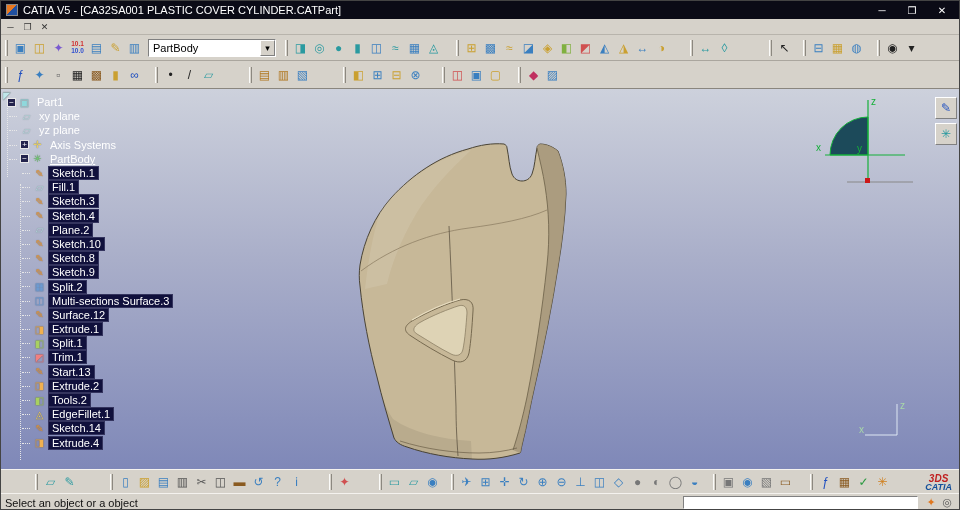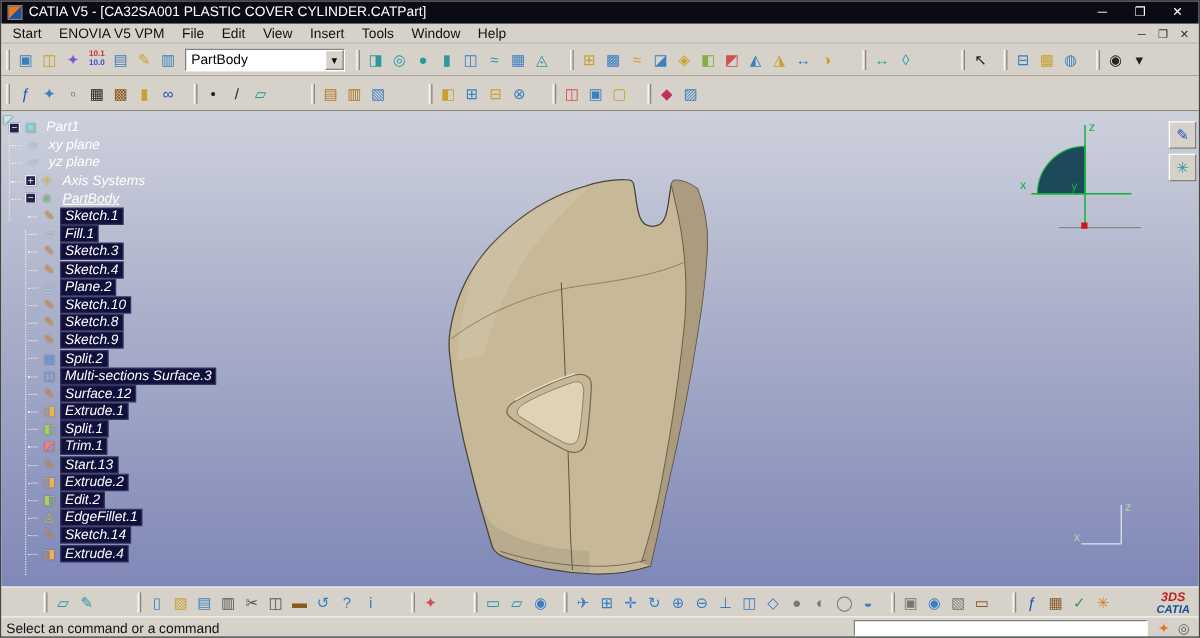--- a/index.html
+++ b/index.html
@@ -40,21 +40,21 @@
   
   .viewport{position:relative;height:380px;background:linear-gradient(180deg,var(--vp-top) 0%,var(--vp-mid) 45%,var(--vp-bottom) 100%);overflow:hidden;}
 
   
   .tree{position:absolute;left:2px;top:6px;color:#fff;font-size:11px;z-index:5;}
   .trow{display:flex;align-items:center;height:14.2px;position:relative;white-space:nowrap;}
   .trow[data-lv="1"]::before{content:"";position:absolute;left:6px;top:7px;width:8px;border-top:1px dotted #e8e8e8;}
   .trow[data-lv="2"]::before{content:"";position:absolute;left:19px;top:7px;width:8px;border-top:1px dotted #e8e8e8;}
   .exp{width:9px;height:9px;line-height:7px;font-size:8px;text-align:center;border:1px solid #e8e8e8;background:#23234d;color:#fff;margin-right:2px;flex:none;}
   .nicon{width:13px;flex:none;font-size:10px;text-align:center;margin-right:3px;text-shadow:0 0 1px rgba(0,0,0,.55);}
-  .tlabel{padding:0 3px;font-style:italic;}
+  .tlabel{padding:0 3px;}
   .tlabel.sel{background:var(--sel);box-shadow:0 0 0 1px #34345e;}
   .tlabel.wobj{text-decoration:underline;}
   .trunk{position:absolute;border-left:1px dotted #e8e8e8;width:0;z-index:4;}
   .tree-anchor{position:absolute;left:2px;top:1px;color:#bfe6ea;font-size:10px;z-index:5;text-shadow:0 0 1px #000;}
 
   
   .compass{position:absolute;left:812px;top:2px;z-index:3;}
   .axis-ind{position:absolute;left:858px;top:310px;z-index:3;}
 
   
@@ -77,31 +77,20 @@
     <div class="app-icon"></div>
     <div class="title">CATIA V5 - [CA32SA001 PLASTIC COVER CYLINDER.CATPart]</div>
     <div class="win-controls">
       <div class="wbtn">─</div>
       <div class="wbtn">❐</div>
       <div class="wbtn">✕</div>
     </div>
   </div>
 
   <div class="menubar">
-    <div class="menu-items">
-        <div class="menu-item">Start</div>
-        <div class="menu-item">ENOVIA V5 VPM</div>
-        <div class="menu-item">File</div>
-        <div class="menu-item">Edit</div>
-        <div class="menu-item">View</div>
-        <div class="menu-item">Insert</div>
-        <div class="menu-item">Tools</div>
-        <div class="menu-item">Window</div>
-        <div class="menu-item">Help</div>
-      </div>
     <div class="mdi-controls">
         <div class="mdibtn">─</div>
         <div class="mdibtn">❐</div>
         <div class="mdibtn">✕</div>
       </div>
   </div>
 
   <div class="toolbar row1">
       <div class="tgroup">
         <div class="grip"></div>
@@ -316,21 +305,21 @@
         <div class="trow" data-lv="2" style="padding-left: 30px;">
           <span class="nicon" style="color: rgb(240, 160, 64);">✎</span>
           <span class="tlabel sel">Start.13</span>
         </div>
         <div class="trow" data-lv="2" style="padding-left: 30px;">
           <span class="nicon" style="color: rgb(240, 176, 80);">◨</span>
           <span class="tlabel sel">Extrude.2</span>
         </div>
         <div class="trow" data-lv="2" style="padding-left: 30px;">
           <span class="nicon" style="color: rgb(168, 208, 96);">◧</span>
-          <span class="tlabel sel">Edit.2</span>
+          <span class="tlabel sel">Tools.2</span>
         </div>
         <div class="trow" data-lv="2" style="padding-left: 30px;">
           <span class="nicon" style="color: rgb(240, 208, 96);">◬</span>
           <span class="tlabel sel">EdgeFillet.1</span>
         </div>
         <div class="trow" data-lv="2" style="padding-left: 30px;">
           <span class="nicon" style="color: rgb(240, 160, 64);">✎</span>
           <span class="tlabel sel">Sketch.14</span>
         </div>
         <div class="trow" data-lv="2" style="padding-left: 30px;">
@@ -420,20 +409,20 @@
         <div class="grip"></div>
         <div class="ticon" style="color: rgb(32, 80, 192);">ƒ</div>
         <div class="ticon" style="color: rgb(138, 90, 32);">▦</div>
         <div class="ticon" style="color: rgb(42, 154, 64);">✓</div>
         <div class="ticon" style="color: rgb(208, 128, 32);">✳</div>
       </div>
       <div class="logo"><span class="mark">3DS</span><span class="ltext">CATIA</span></div>
     </div>
 
   <div class="statusbar">
-    <span class="status-msg">Select an command or a command</span>
+    <span class="status-msg">Select an object or a object</span>
     <span class="status-spacer"></span>
     <input class="power-input" value="" style="">
     <span class="sicon" style="color:#e07820">✦</span>
     <span class="sicon" style="color:#555">◎</span>
   </div>
 
 </div>
 
 </body></html>

